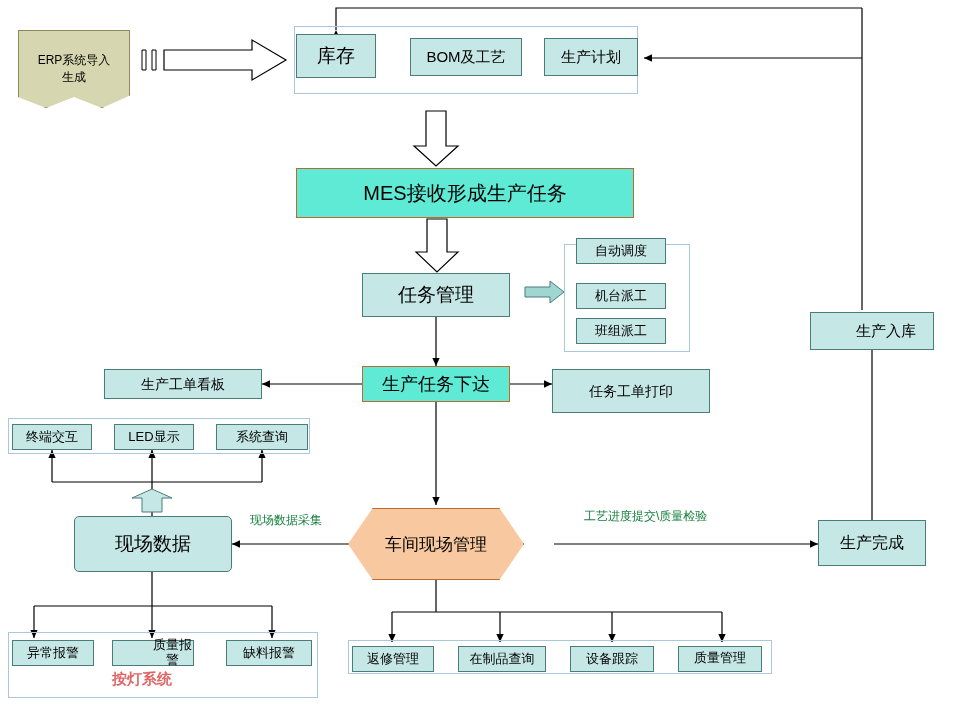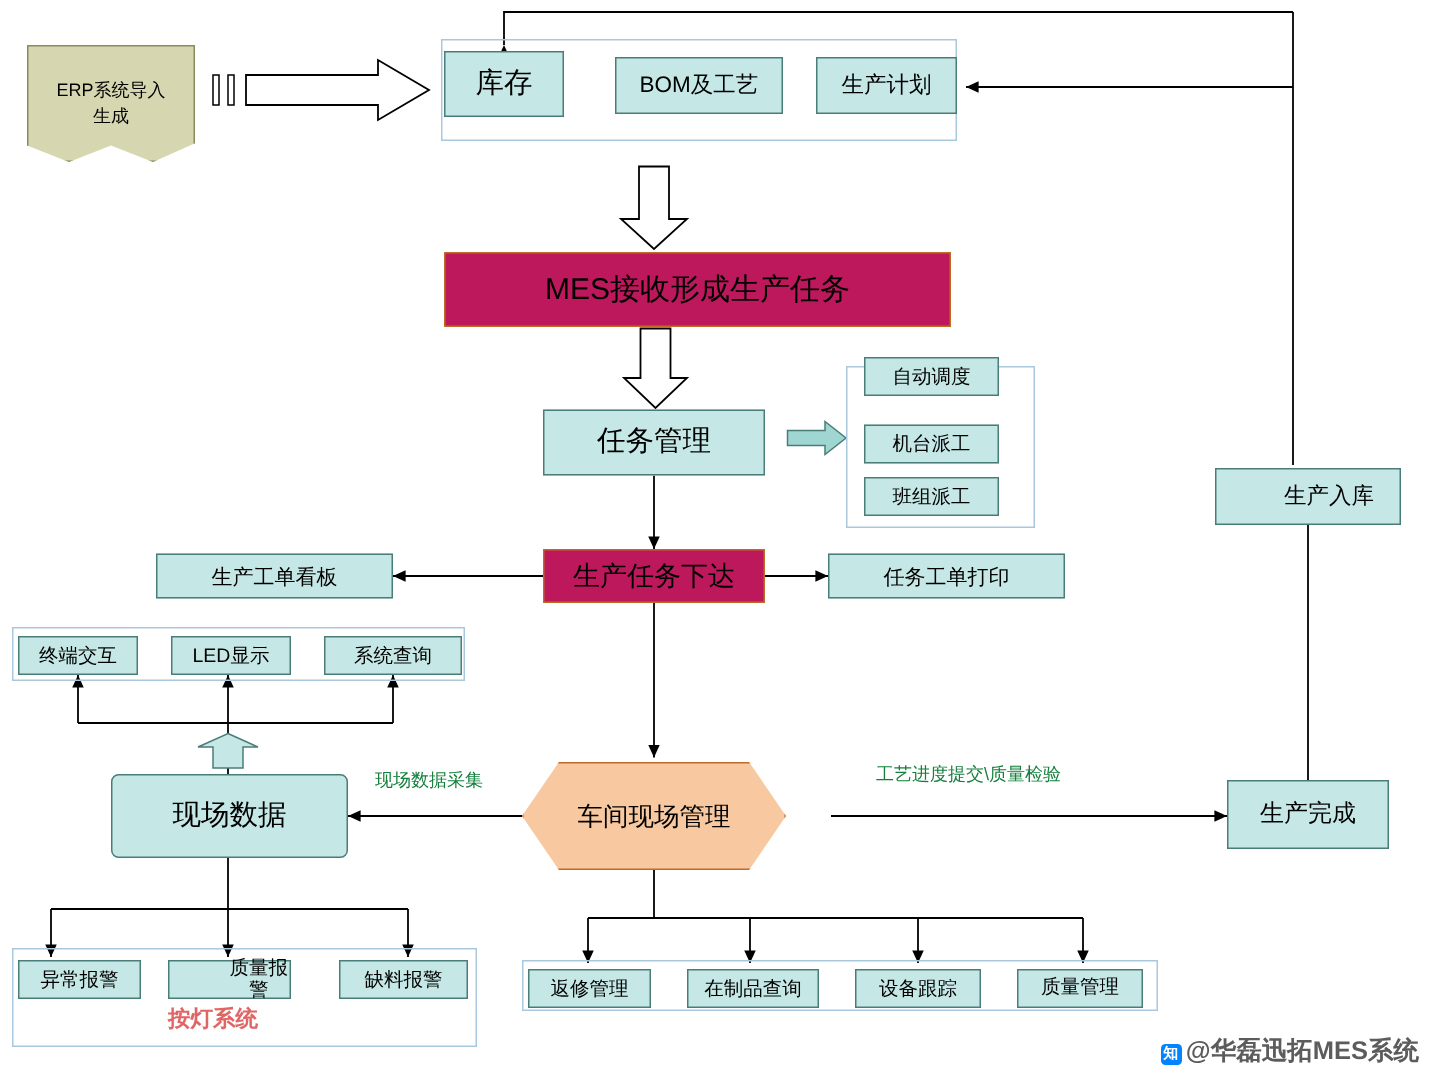--- a/index.html
+++ b/index.html
@@ -33,21 +33,21 @@
     justify-content: center;
     text-align: center;
     line-height: 1.15;
     color: #000000;
   }
   .teal {
     background: #c5e8e6;
     border: 1px solid #4a7d7a;
   }
   .orange {
-    background: #be185d;
+    background: #5eead4;
     border: 1px solid #c06a28;
   }
   .label-text {
     position: absolute;
     color: #15803d;
     font-size: 12px;
     white-space: nowrap;
   }
   .label-red-bold {
     position: absolute;
@@ -218,21 +218,21 @@
   <div class="node orange" style="left:296px; top:168px; width:338px; height:50px; font-size:20px;">MES接收形成生产任务</div>
 
   <div class="node teal" style="left:362px; top:273px; width:148px; height:44px; font-size:19px;">任务管理</div>
 
   <div class="node teal" style="left:576px; top:238px; width:90px; height:26px; font-size:13px;">自动调度</div>
   <div class="node teal" style="left:576px; top:283px; width:90px; height:26px; font-size:13px;">机台派工</div>
   <div class="node teal" style="left:576px; top:318px; width:90px; height:26px; font-size:13px;">班组派工</div>
 
   <div class="node orange" style="left:362px; top:366px; width:148px; height:36px; font-size:18px;">生产任务下达</div>
   <div class="node teal" style="left:104px; top:369px; width:158px; height:30px; font-size:14px;">生产工单看板</div>
-  <div class="node teal" style="left:552px; top:369px; width:158px; height:30px; font-size:14px;">任务工单打印</div>
+  <div class="node teal" style="left:552px; top:369px; width:158px; height:44px; font-size:14px;">任务工单打印</div>
 
   <div class="node teal" style="left:12px; top:424px; width:80px; height:26px; font-size:13px;">终端交互</div>
   <div class="node teal" style="left:114px; top:424px; width:80px; height:26px; font-size:13px;">LED显示</div>
   <div class="node teal" style="left:216px; top:424px; width:92px; height:26px; font-size:13px;">系统查询</div>
 
   <div class="node teal" style="left:74px; top:516px; width:158px; height:56px; font-size:19px; border-radius:5px;">现场数据</div>
 
   <div class="hex" style="left:348px; top:508px;">车间现场管理</div>
 
   <div class="node teal" style="left:810px; top:312px; width:124px; height:38px; font-size:15px;padding-left:28px;">生产入库</div>
@@ -244,17 +244,14 @@
   <div class="label-red-bold" style="left:112px; top:670px;">按灯系统</div>
 
   <div class="node teal" style="left:352px; top:646px; width:82px; height:26px; font-size:13px;">返修管理</div>
   <div class="node teal" style="left:458px; top:646px; width:88px; height:26px; font-size:13px;">在制品查询</div>
   <div class="node teal" style="left:570px; top:646px; width:84px; height:26px; font-size:13px;">设备跟踪</div>
   <div class="node teal" style="left:678px; top:646px; width:84px; height:26px; font-size:13px;font-family:Liberation Mono, monospace;">质量管理</div>
 
   <div class="label-text" style="left:250px; top:512px;">现场数据采集</div>
   <div class="label-text" style="left:584px; top:508px;">工艺进度提交\质量检验</div>
 
-  <div class="watermark">
-    <span class="zhihu-dot">知</span><span>@华磊迅拓MES系统</span>
-  </div>
 
 </div>
 
 </body></html>

